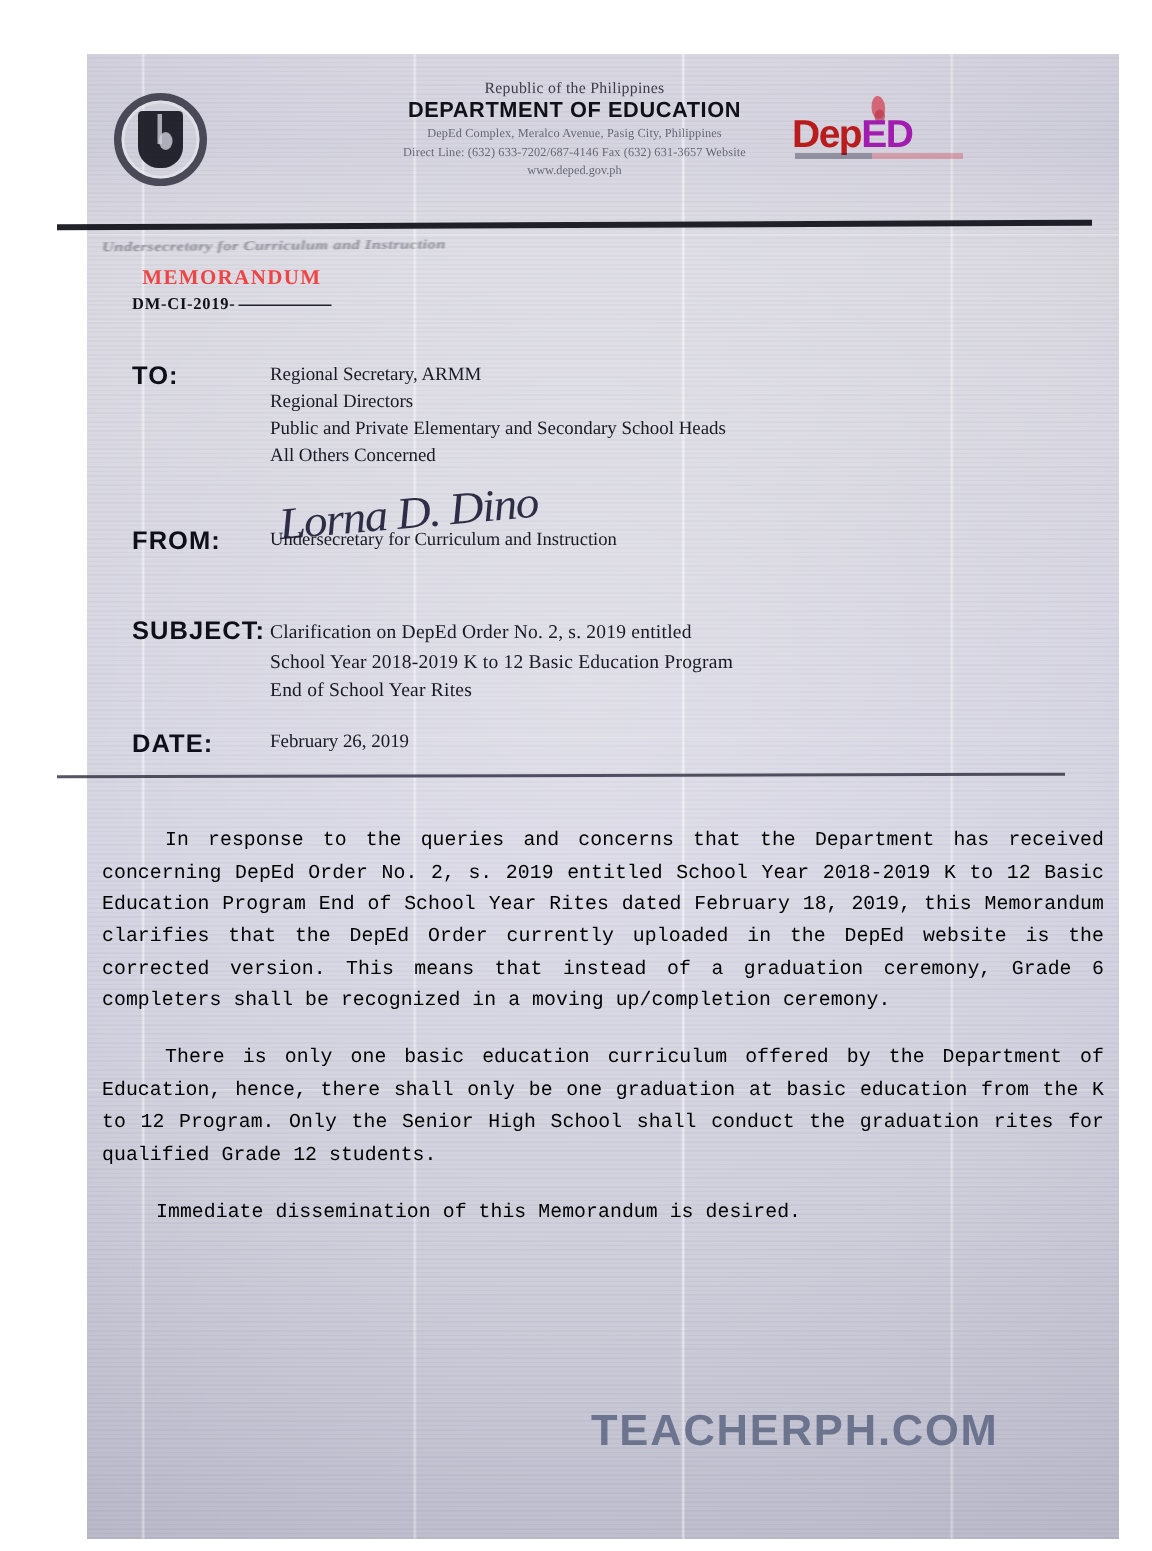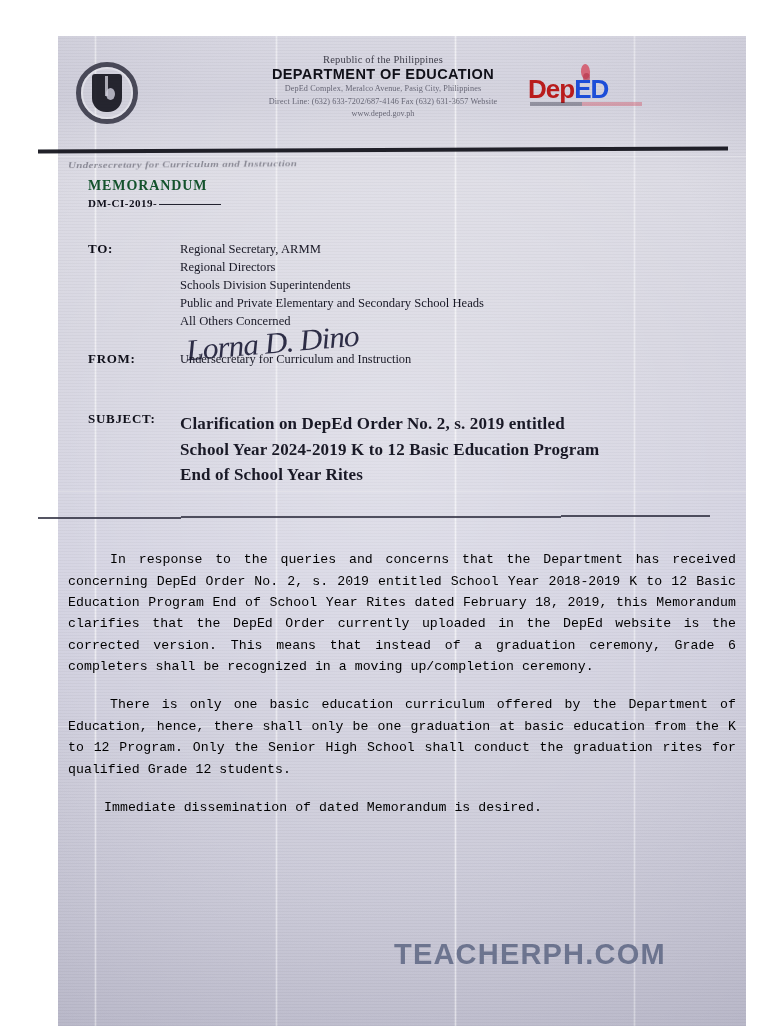--- a/index.html
+++ b/index.html
@@ -93,21 +93,21 @@
   .deped-logo .flame2{
     position:absolute;left:55px;top:9px;width:7px;height:9px;
     background:#b8394f;border-radius:50%;opacity:.7;
   }
   .deped-logo .word{
     position:absolute;left:0;top:12px;width:120px;
     font-family:"Liberation Sans", sans-serif;
     font-size:26px;font-weight:bold;letter-spacing:-1px;line-height:1;
   }
   .deped-logo .dep{color:#b91c1c;}
-  .deped-logo .ed{color:#1d4ed8;}
+  .deped-logo .ed{color:#a21caf;}
   .deped-logo .bar{
     position:absolute;left:2px;top:38px;width:112px;height:4px;
     background:linear-gradient(90deg,#16162a 0%,#16162a 46%,#cf3b4e 46%,#cf3b4e 100%);
     opacity:.35;
   }
 
   .rule-thick{
     position:absolute;left:-20px;top:112px;width:690px;height:4px;
     background:#11111a;opacity:.93;
     transform:rotate(-0.25deg);
@@ -127,50 +127,51 @@
     opacity:.42;
     letter-spacing:.3px;
     transform:scaleY(.8) rotate(-0.6deg);
     filter:blur(.55px);
   }
 
   
   .memo-block{position:absolute;left:30px;top:142px;}
   .memo-title{
     font-family:"Liberation Serif", serif;
-    font-size:14px;font-weight:bold;color:#14532d;
+    font-size:14px;font-weight:bold;color:#ef4444;
     letter-spacing:.9px;
+    text-align:center;
   }
   .memo-no{
     font-family:"Liberation Serif", serif;
     font-size:11px;font-weight:bold;color:#10101a;
     letter-spacing:.5px;margin-top:3px;
   }
   .memo-no .blank{
     display:inline-block;width:62px;border-bottom:1.4px solid #22222f;
     margin-left:2px;vertical-align:2px;
   }
 
   
   .field{position:absolute;display:flex;}
   .field .lbl{
-    font-family:Liberation Serif, serif;
-    font-size:13px;font-weight:bold;color:#0f0f19;
+    font-family:Liberation Sans, sans-serif;
+    font-size:17px;font-weight:bold;color:#0f0f19;
     letter-spacing:.7px;width:92px;flex:none;
   }
   .field .val{
     font-family:"Liberation Serif", serif;
     font-size:12.6px;color:#191926;line-height:1.42;
   }
 
   #f-to{left:30px;top:205px;}
   #f-to .val div{white-space:nowrap;}
   #f-from{left:30px;top:315px;}
   #f-subject{left:30px;top:375px;}
-  #f-subject .val div{font-weight:bold;font-size:17px;letter-spacing:.15px;line-height:1.5;white-space:nowrap;}
+  #f-subject .val div{font-weight:normal;font-size:13px;letter-spacing:.15px;line-height:1.5;white-space:nowrap;}
   #f-date{left:30px;top:450px;}
 
   .from-name{font-weight:bold;letter-spacing:.4px;font-size:13px;}
   .from-role{font-size:12.4px;}
 
   
   .signature{
     position:absolute;left:132px;top:290px;
     font-family:"Liberation Serif", serif;
     font-style:italic;
@@ -262,50 +263,53 @@
       <div class="memo-no">
         <span>DM-CI-2019-</span><span class="blank"></span>
       </div>
     </div>
 
     <div class="field" id="f-to">
       <div class="lbl">TO:</div>
       <div class="val">
         <div>Regional Secretary, ARMM</div>
         <div>Regional Directors</div>
-        <div>Schools Division Superintendents</div>
         <div>Public and Private Elementary and Secondary School Heads</div>
         <div>All Others Concerned</div>
       </div>
     </div>
 
     <div class="signature">Lorna D. Dino</div>
 
     <div class="field" id="f-from">
       <div class="lbl">FROM:</div>
       <div class="val">
         <div class="from-role">Undersecretary for Curriculum and Instruction</div>
       </div>
     </div>
 
     <div class="field" id="f-subject">
       <div class="lbl">SUBJECT:</div>
       <div class="val">
         <div>Clarification on DepEd Order No. 2, s. 2019 entitled</div>
-        <div>School Year 2024-2019 K to 12 Basic Education Program</div>
+        <div>School Year 2018-2019 K to 12 Basic Education Program</div>
         <div>End of School Year Rites</div>
       </div>
     </div>
 
+    <div class="field" id="f-date">
+      <div class="lbl">DATE:</div>
+      <div class="val">February 26, 2019</div>
+    </div>
 
     <div class="rule-thin"></div>
 
     <div class="body">
       <p class="para">In response to the queries and concerns that the Department has received concerning DepEd Order No. 2, s. 2019 entitled School Year 2018-2019 K to 12 Basic Education Program End of School Year Rites dated February 18, 2019, this Memorandum clarifies that the DepEd Order currently uploaded in the DepEd website is the corrected version. This means that instead of a graduation ceremony, Grade 6 completers shall be recognized in a moving up/completion ceremony.</p>
       <p class="para">There is only one basic education curriculum offered by the Department of Education, hence, there shall only be one graduation at basic education from the K to 12 Program. Only the Senior High School shall conduct the graduation rites for qualified Grade 12 students.</p>
-      <p class="para last">Immediate dissemination of dated Memorandum is desired.</p>
+      <p class="para last">Immediate dissemination of this Memorandum is desired.</p>
     </div>
 
   </div>
 
   <div class="watermark">TEACHERPH.COM</div>
 
 </div>
 
 </body></html>

